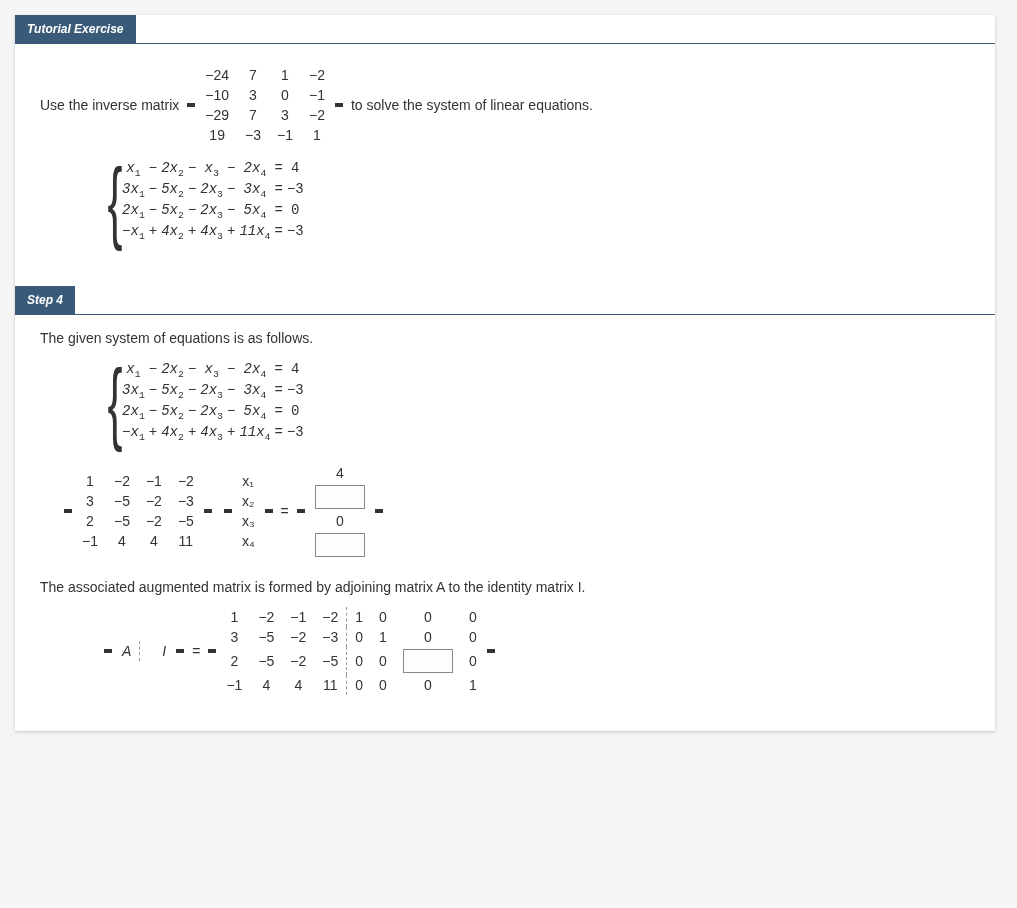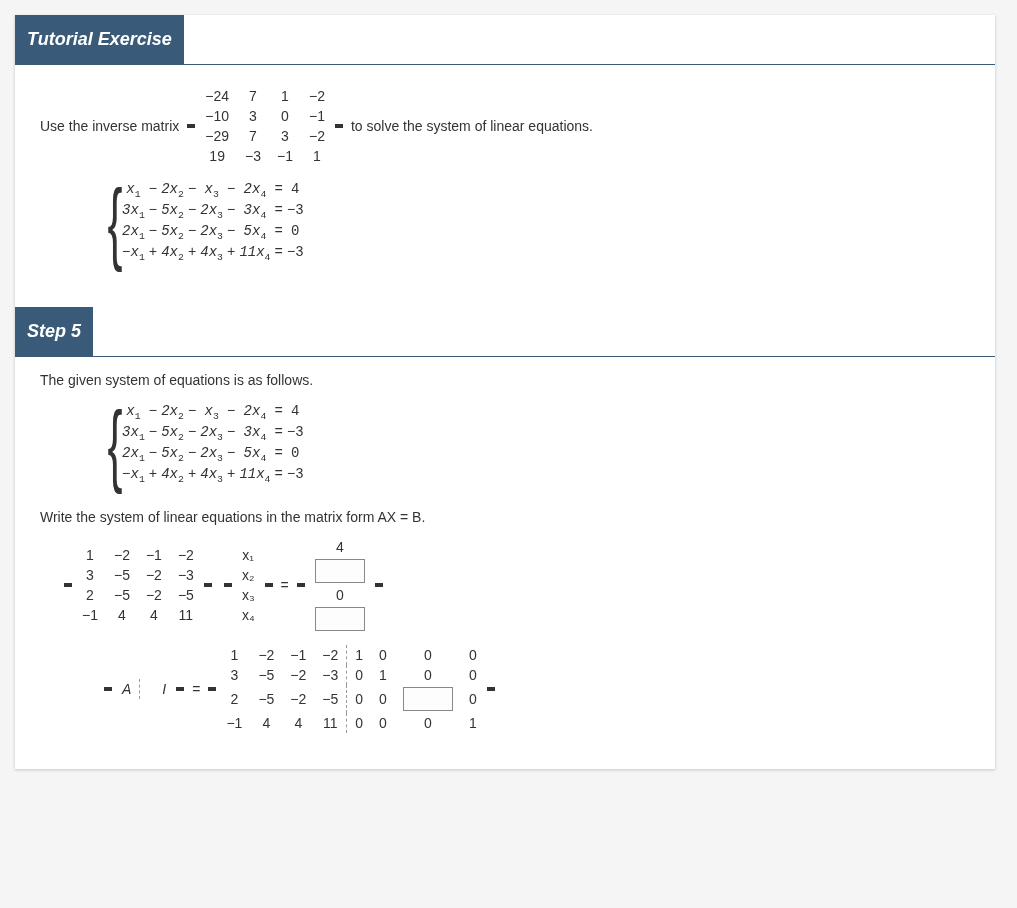--- a/index.html
+++ b/index.html
@@ -13,23 +13,23 @@
   .page {
     background: #fff;
     padding: 0 0 20px 0;
     box-shadow: 0 1px 3px rgba(0,0,0,.2);
     max-width: 980px;
   }
   .section-header {
     background: #3a5a7a;
     color: #fff;
     font-weight: bold;
-    padding: 14px 12px;
+    padding: 7px 12px;
     display: inline-block;
-    font-size: 18px;
+    font-size: 12px;
     font-style: italic;
     margin-left: 0;
   }
   .section-header-wrap {
     border-bottom: 1px solid #3a5a7a;
     margin-bottom: 15px;
   }
   .content {
     padding: 0 25px 10px 25px;
   }
@@ -186,21 +186,21 @@
             <span class="c">+</span>
             <span class="c"><span class="italic">11x</span><span class="sub">4</span></span>
             <span class="c">=</span>
             <span class="c">−3</span>
           </span>
         </span>
     </div>
   </div>
 
   <div class="section-header-wrap" style="margin-top:20px;">
-    <div class="section-header">Step 5</div>
+    <div class="section-header">Step 4</div>
   </div>
 
   <div class="content">
     <div style="margin-bottom:6px;">The given system of equations is as follows.</div>
 
     <div class="eqsys">
       <span class="brace-l">{</span>
       <span class="eqgrid" id="sys2">
           <span class="r">
             <span class="c"><span class="italic">x</span><span class="sub">1</span></span>
@@ -242,23 +242,20 @@
             <span class="c">+</span>
             <span class="c"><span class="italic">4x</span><span class="sub">3</span></span>
             <span class="c">+</span>
             <span class="c"><span class="italic">11x</span><span class="sub">4</span></span>
             <span class="c">=</span>
             <span class="c">−3</span>
           </span>
         </span>
     </div>
 
-    <div style="margin:10px 0 6px 0;">
-      <span>Write the system of linear equations in the matrix form AX = B.</span>
-    </div>
 
     <div class="mrow" style="margin-left:20px;">
       <span class="matrix">
         <span class="mbracket-l"></span>
           <span class="mcells" id="matA">
             <span class="r">
               <span class="c">1</span>
               <span class="c">−2</span>
               <span class="c">−1</span>
               <span class="c">−2</span>
@@ -316,20 +313,21 @@
               <span class="c">0</span>
             </span>
             <span class="r">
               <span class="c"><span class="inputbox"></span></span>
             </span>
           </span>
           <span class="mbracket-r"></span>
       </span>
     </div>
 
+    <div style="margin:14px 0 6px 0;">The associated augmented matrix is formed by adjoining matrix A to the identity matrix I.</div>
 
     <div class="mrow" style="margin-left:60px;">
       <span class="matrix">
         <span class="mbracket-l"></span>
         <span class="mcells">
             <span class="r">
           <span class="c italic">A</span>
           <span class="c sep" style="padding-left:6px;"></span>
           <span class="c italic">I</span>
         </span>

